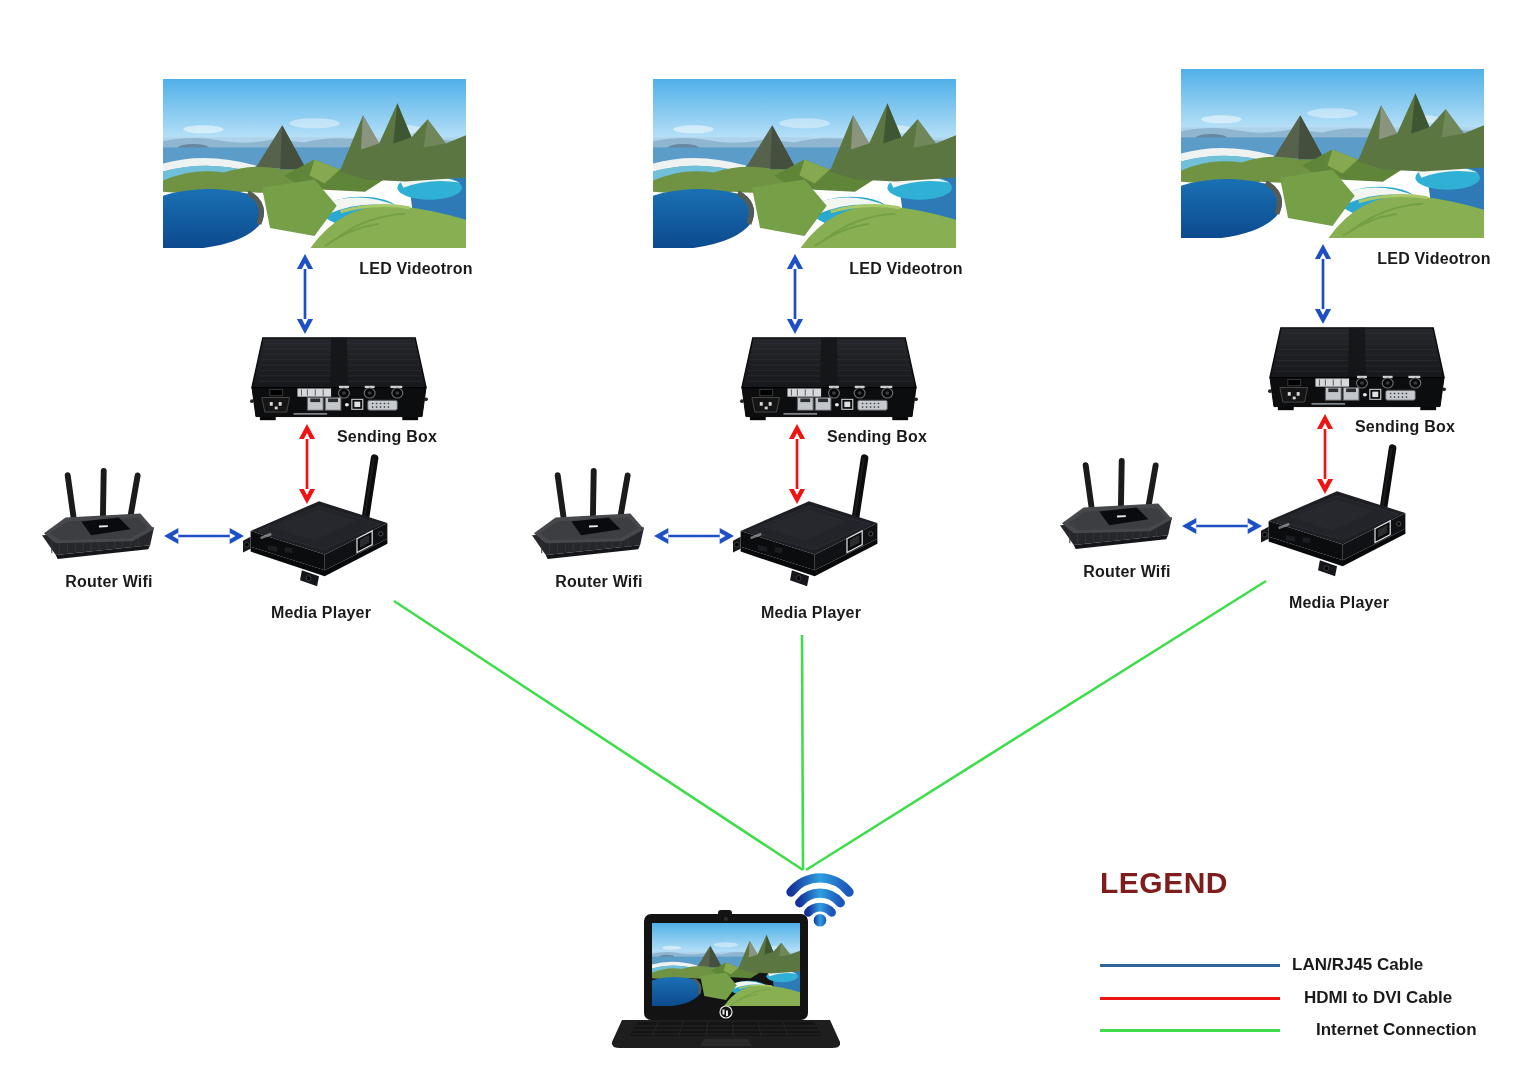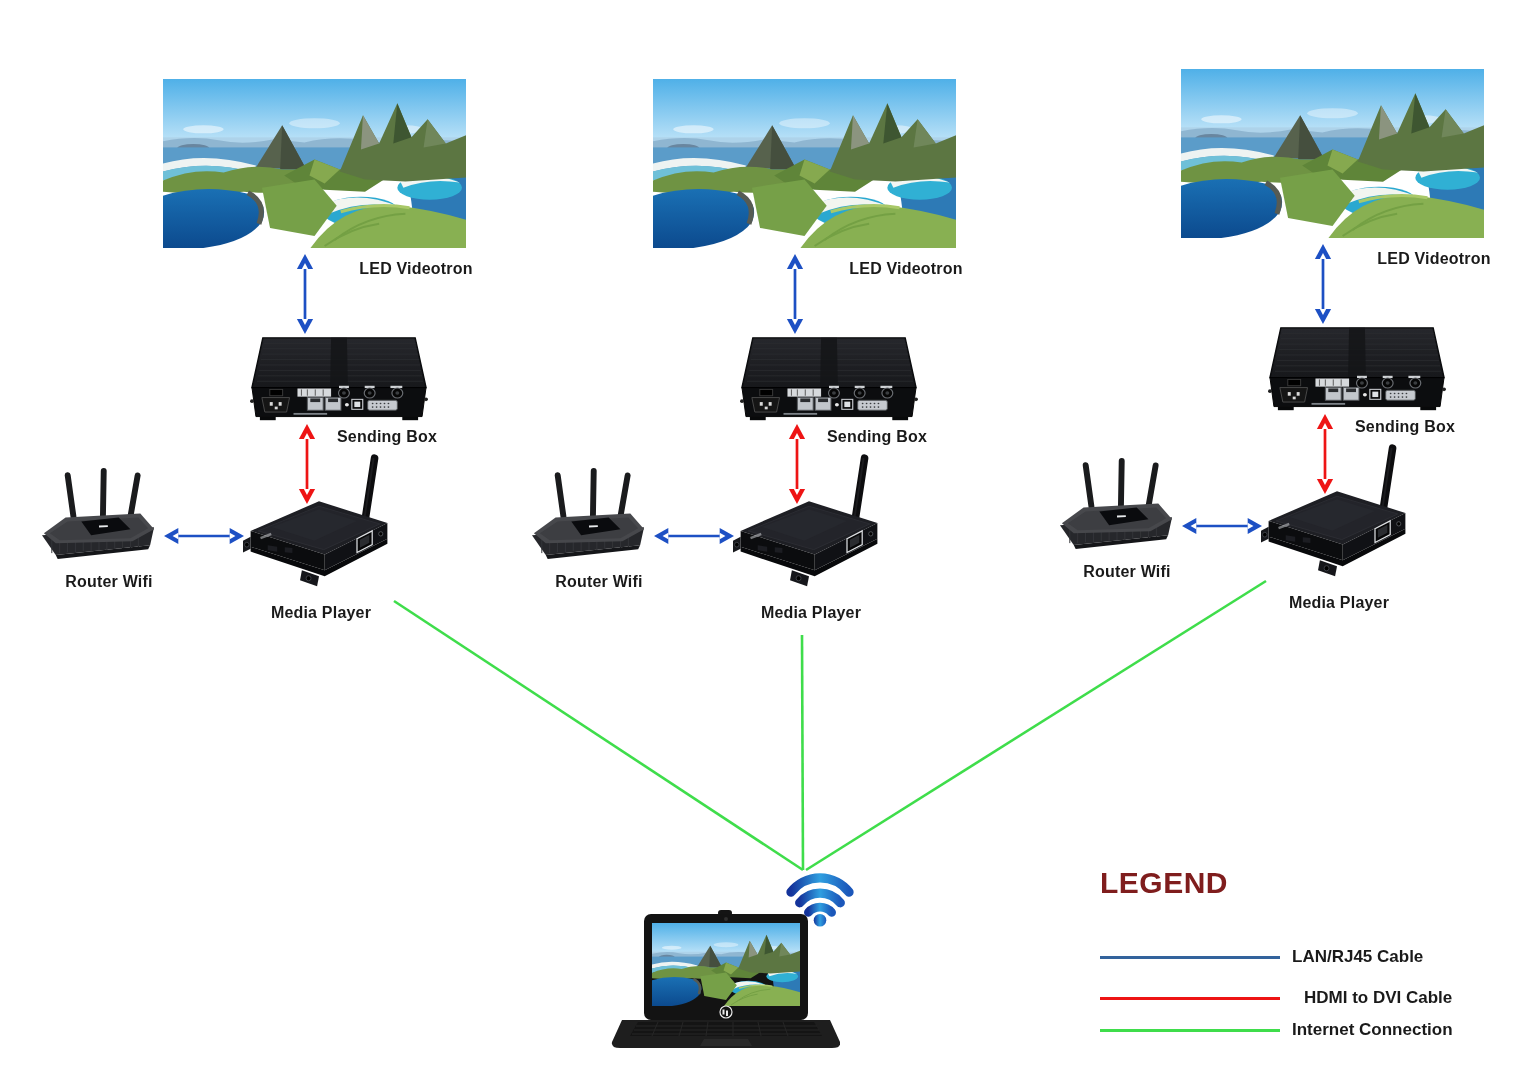--- a/index.html
+++ b/index.html
@@ -38,23 +38,23 @@
   .net-overlay line{stroke:var(--internet);stroke-width:2.6;}
   .wifi{position:absolute;left:781px;top:865px;width:78px;height:62px;}
   .laptop{position:absolute;left:608px;top:908px;width:232px;height:150px;}
 
   
   .legend{position:absolute;left:1100px;top:866px;width:420px;}
   .legend-title{font-size:30px;font-weight:800;color:#7f1d1d;letter-spacing:.5px;}
   .legend-row{position:absolute;left:0;display:flex;align-items:center;width:420px;}
   .legend-row .swatch{width:180px;height:3px;flex:0 0 180px;}
   .legend-row .lg-label{margin-left:12px;font-size:17px;font-weight:700;color:var(--ink);white-space:nowrap;}
-  .lg-row-0{top:81px;text-align:center;}
+  .lg-row-0{top:89px;text-align:center;}
   .lg-row-1{top:122px;gap:12px;}
-  .lg-row-2{top:154px;}
+  .lg-row-2{top:154px;gap:24px;}
   .sw-lan{background:#33639c;}
   .sw-hdmi{background:var(--hdmi);}
   .sw-internet{background:var(--internet);}
   .defs-hidden{position:absolute;width:0;height:0;overflow:hidden;}
 </style>
 </head>
 <body>
 
 <svg class="defs-hidden" aria-hidden="true">
   <defs>

